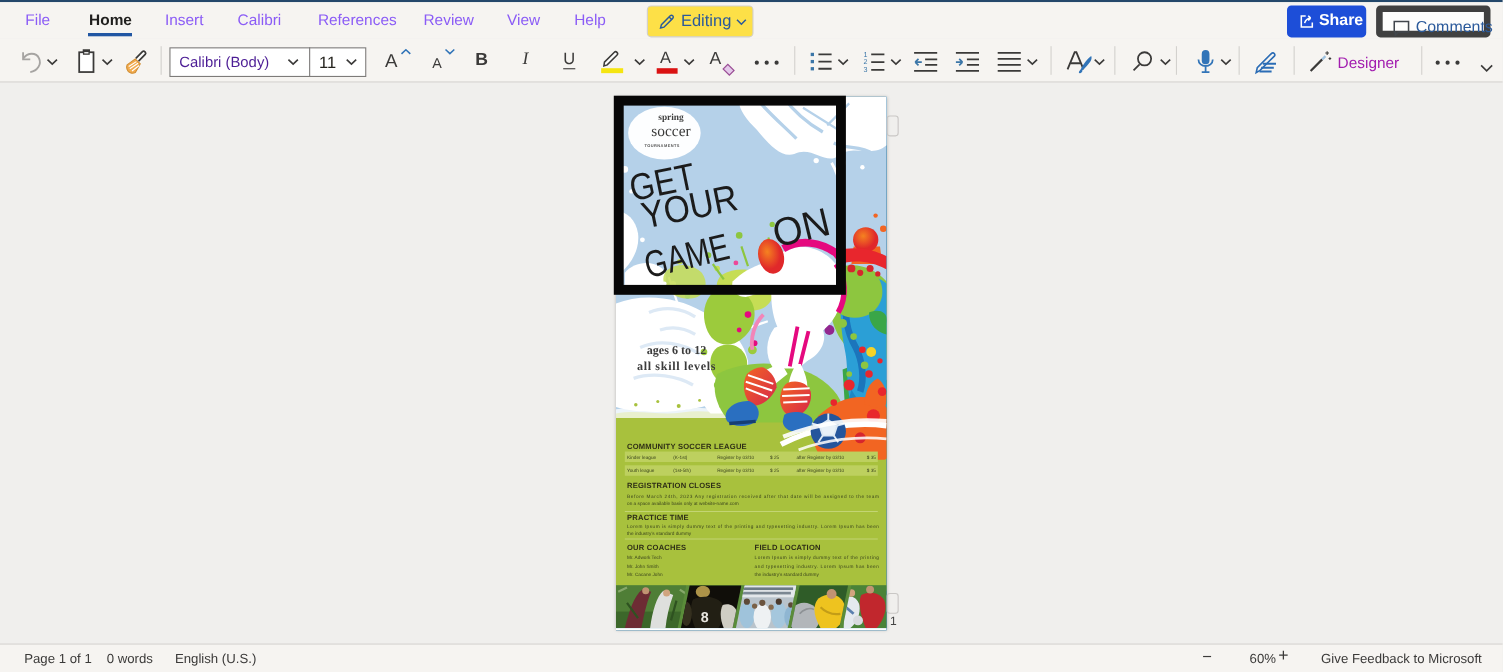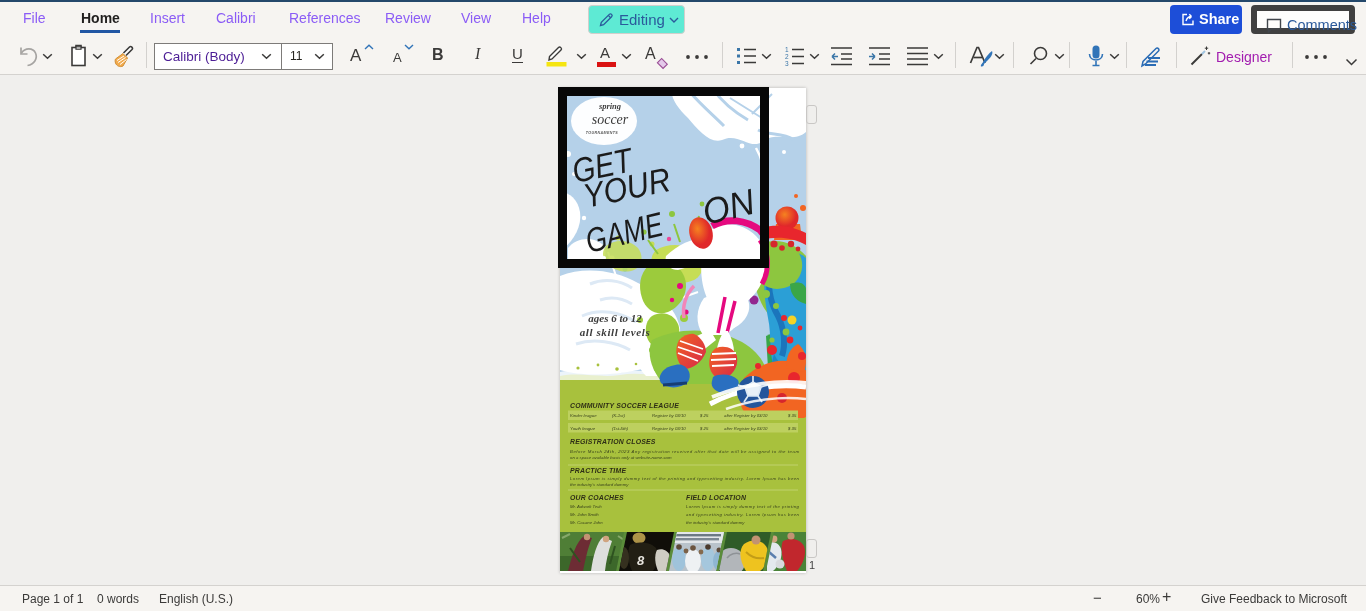--- a/index.html
+++ b/index.html
@@ -7,21 +7,21 @@
     font-family:"Liberation Sans", sans-serif; }
   .abs { position:absolute; }
   #topline { position:absolute; left:0; top:0; width:1366px; height:2px; background:#24486b; }
   #menubar { position:absolute; left:0; top:2px; width:1366px; height:33px; background:#f6f4f1; }
   .menuitem { position:absolute; top:8px; font-size:14px; color:#8b5cf6; }
   #ribbon { position:absolute; left:0; top:35px; width:1366px; height:40px; background:#f6f4f1;
     border-bottom:1px solid #d4d2cf; }
   .sep { position:absolute; top:7px; width:1px; height:26px; background:#d3d1ce; }
   #canvas { position:absolute; left:0; top:76px; width:1366px; height:508px; background:#f0efed; }
   #page { position:absolute; left:560px; top:12px; width:246px; height:485px; background:#0369a1;
-    box-shadow:0 0 3px rgba(0,0,0,0.25);font-style:italic; }
+    box-shadow:0 0 3px rgba(0,0,0,0.25); }
   #cropbox { position:absolute; left:-2px; top:-1px; width:211px; height:181px;
     border:9px solid #070707; }
   .anchorbox { position:absolute; width:11px; height:19px; border:1px solid #c9c7c5;
     border-radius:3px; background:transparent; }
   #statusbar { position:absolute; left:0; top:585px; width:1366px; height:26px;
     background:#f6f4f1; border-top:1px solid #d4d2cf; }
   .st { position:absolute; top:6px; font-size:12px; color:#3b3a39; }
 </style>
 </head>
 <body>
@@ -30,21 +30,21 @@
   <span class="menuitem" style="left:23px;">File</span>
   <span class="menuitem" style="left:81px; font-weight:700; color:#201f1e;">Home</span>
   <span class="menuitem" style="left:150px;">Insert</span>
   <span class="menuitem" style="left:216px;">Calibri</span>
   <span class="menuitem" style="left:289px;">References</span>
   <span class="menuitem" style="left:385px;">Review</span>
   <span class="menuitem" style="left:461px;">View</span>
   <span class="menuitem" style="left:522px;">Help</span>
   <div class="abs" style="left:80px; top:28px; width:40px; height:3px; background:#2156a3;"></div>
 
-  <div class="abs" style="left:588px; top:3px; width:97px; height:29px; background:#5eead4;
+  <div class="abs" style="left:588px; top:3px; width:97px; height:29px; background:#fde047;
     border:1px solid #d1cfcc; border-radius:4px;">
     <svg class="abs" style="left:9px; top:6px;" width="16" height="16" viewBox="0 0 16 16">
       <path d="M2.5 13.5 L3.3 10.4 L11.3 2.4 A1.6 1.6 0 0 1 13.6 4.7 L5.6 12.7 Z" fill="none" stroke="#2b5a9b" stroke-width="1.3"></path>
       <path d="M10.3 3.4 L12.6 5.7" stroke="#2b5a9b" stroke-width="1.3"></path>
     </svg>
     <span class="abs" style="left:30px; top:5px; font-size:15px; color:#2b5a9b;">Editing</span>
     <svg class="abs" style="left:80px; top:11px;" width="10" height="7" viewBox="0 0 10 7">
       <path d="M1 1 L5 5 L9 1" fill="none" stroke="#2b5a9b" stroke-width="1.4"></path>
     </svg>
   </div>
@@ -90,21 +90,21 @@
     <path d="M10.5 8 L16.5 2 C18 0.6 20.4 3 19 4.5 L13 10.5" fill="#fdfdfc" stroke="#3b3a39" stroke-width="1.6"></path>
   </svg>
   <div class="sep" style="left:146px;"></div>
 
   <div class="abs" style="left:154px; top:8px; width:179px; height:27px; background:#fff; border:1px solid #7d7b79;"></div>
   <div class="abs" style="left:281px; top:8px; width:1px; height:27px; background:#7d7b79;"></div>
   <span class="abs" style="left:163px; top:14px; font-size:13.5px; color:#4c1d95;">Calibri (Body)</span>
   <svg class="abs" style="left:261px; top:18px;" width="11" height="7" viewBox="0 0 11 7">
     <path d="M1.2 1.2 L5.5 5.2 L9.8 1.2" fill="none" stroke="#3b3a39" stroke-width="1.5"></path>
   </svg>
-  <span class="abs" style="left:290px; top:14px; font-size:12px; color:#26251f;">11</span>
+  <span class="abs" style="left:290px; top:14px; font-size:15px; color:#26251f;">11</span>
   <svg class="abs" style="left:314px; top:18px;" width="11" height="7" viewBox="0 0 11 7">
     <path d="M1.2 1.2 L5.5 5.2 L9.8 1.2" fill="none" stroke="#3b3a39" stroke-width="1.5"></path>
   </svg>
 
   <span class="abs" style="left:350px; top:11px; font-size:17px; color:#3b3a39;">A</span>
   <svg class="abs" style="left:364px; top:9px;" width="10" height="6" viewBox="0 0 10 6">
     <path d="M1 5 L5 1.2 L9 5" fill="none" stroke="#3174b8" stroke-width="1.4"></path>
   </svg>
   <span class="abs" style="left:393px; top:15px; font-size:13px; color:#3b3a39;">A</span>
   <svg class="abs" style="left:404px; top:9px;" width="10" height="6" viewBox="0 0 10 6">

